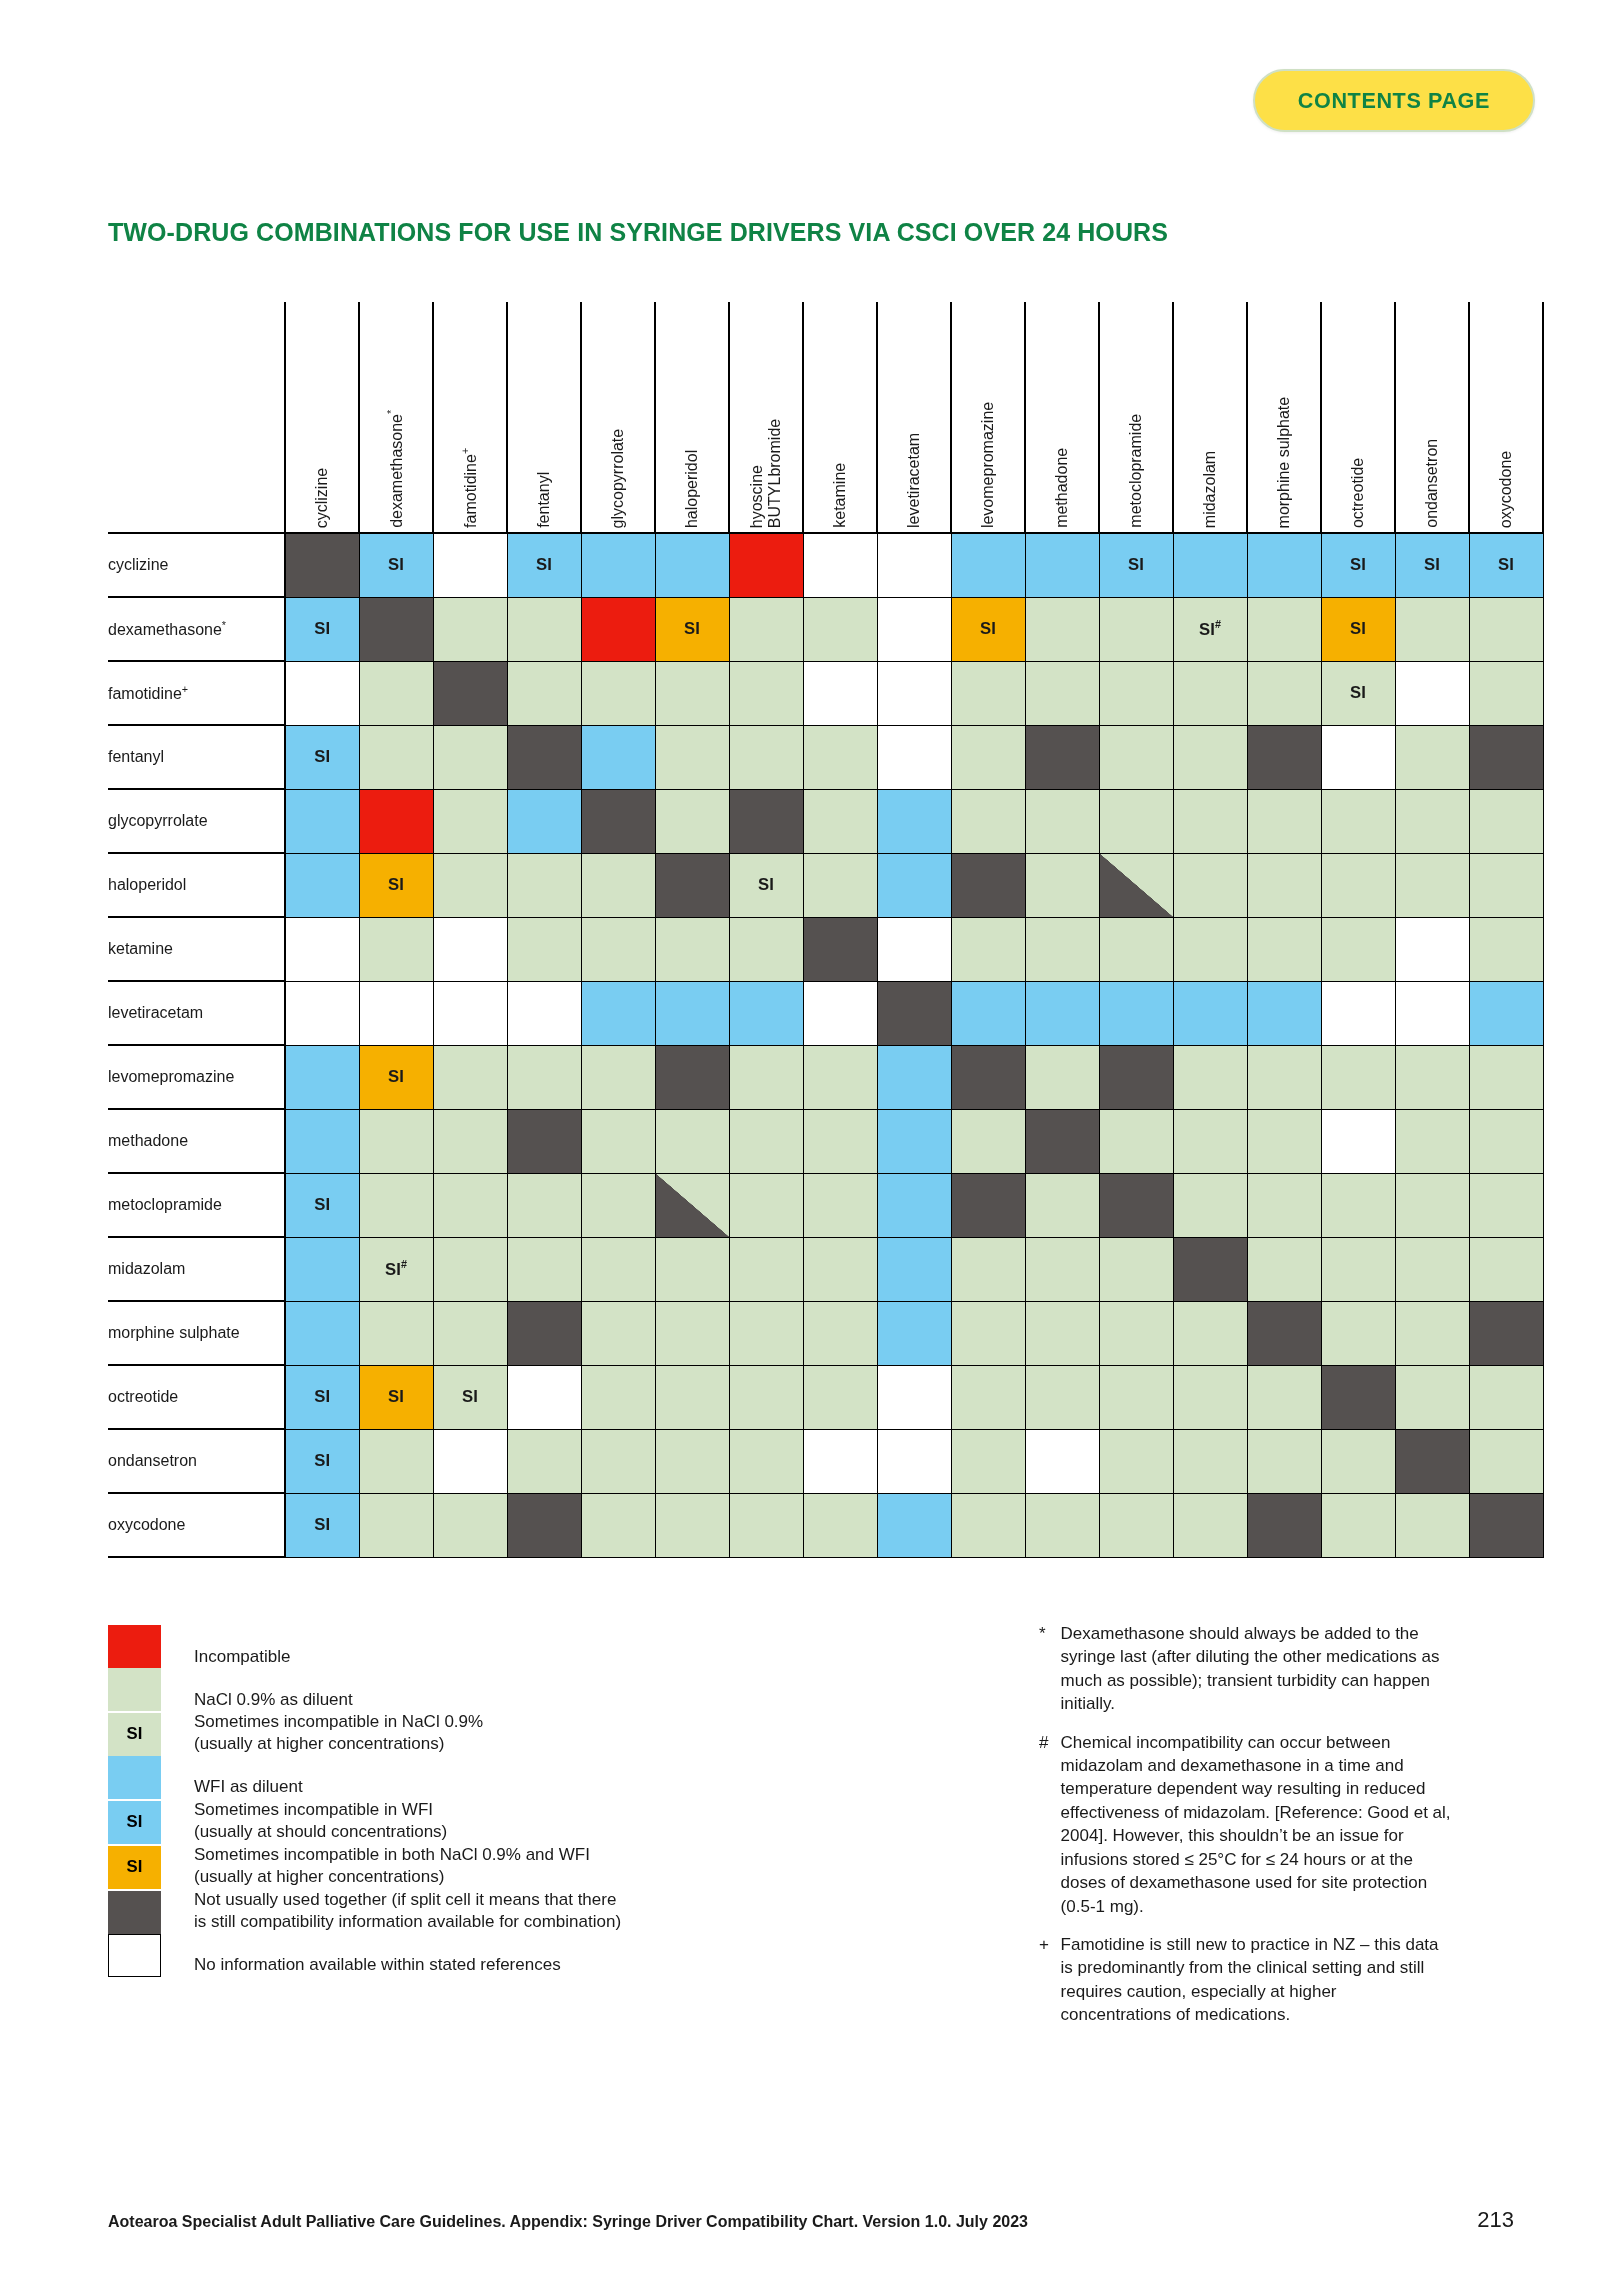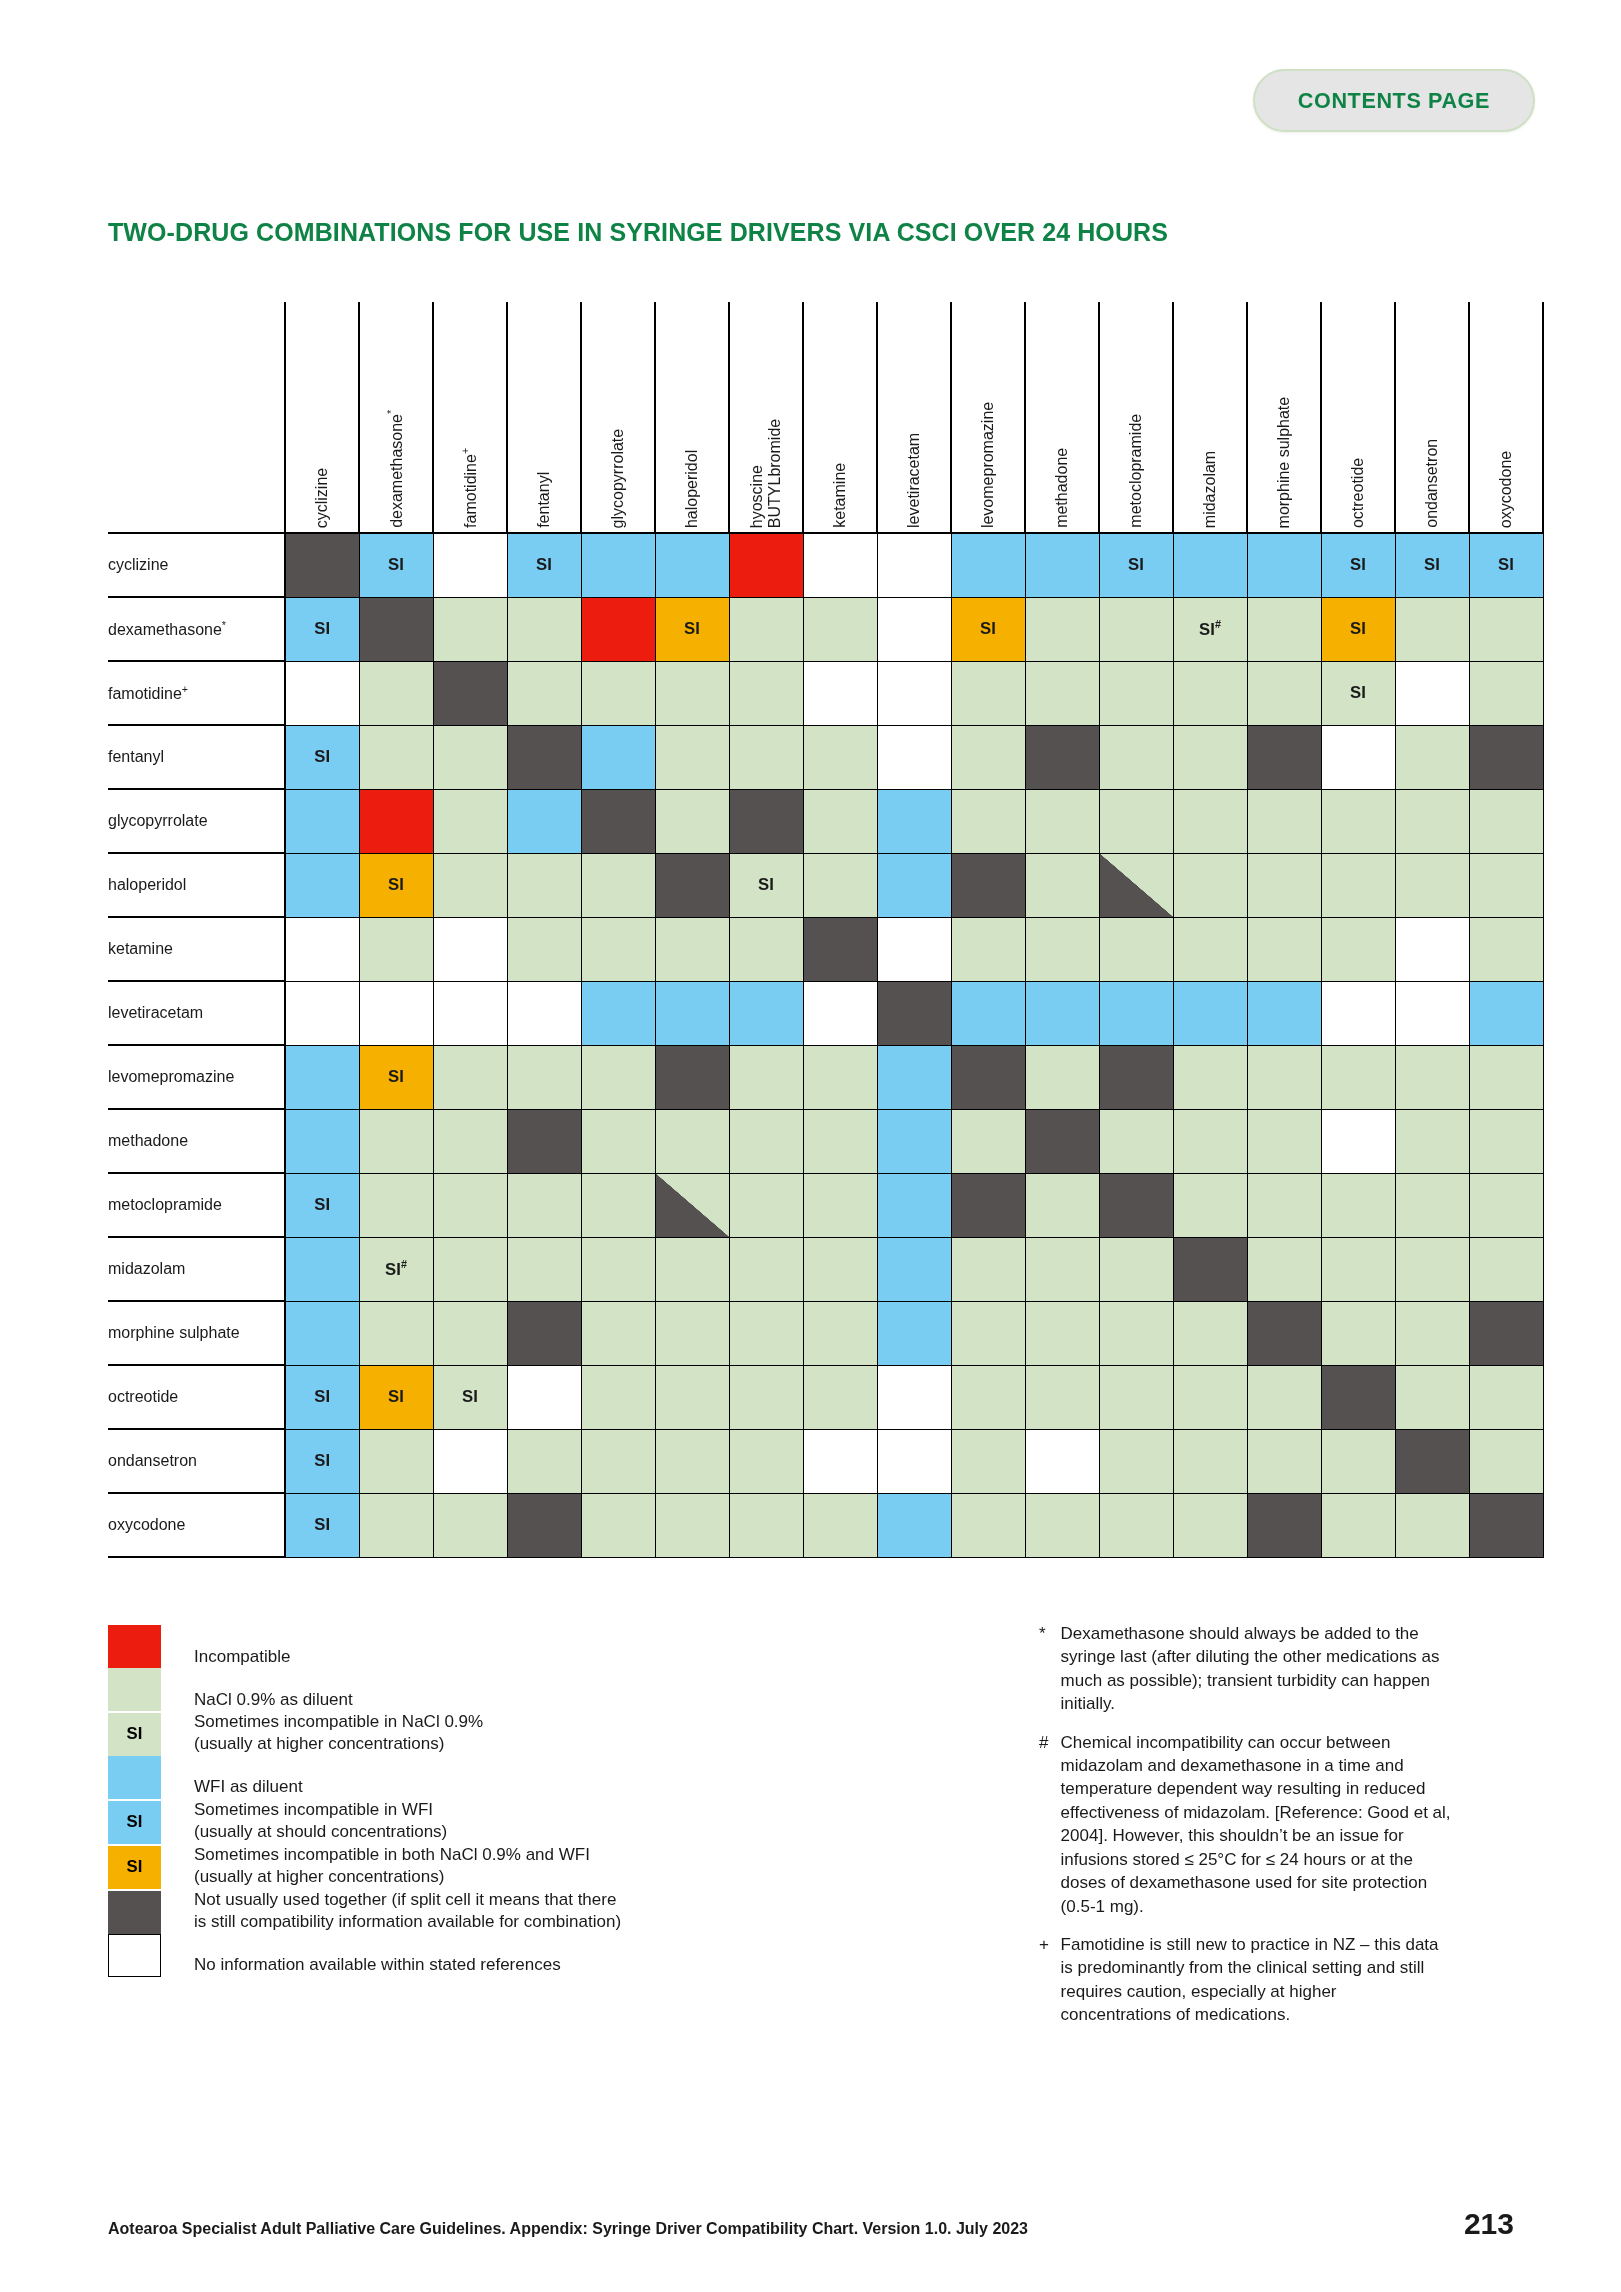--- a/index.html
+++ b/index.html
@@ -10,21 +10,21 @@
     color:#1a1a1a;
     position:relative;
     overflow:hidden;
   }
 
   
   #contents-btn {
     position:absolute; right:86px; top:69px;
     border:2px solid #cfe0c4;
     border-radius:33px;
-    background:#e5e5e5;
+    background:#fde047;
     padding:16.7px 43px;
     font-size:21.6px; font-weight:bold; letter-spacing:0.6px;
     color:#0f8345;
     box-shadow:0 1px 2.9px rgba(0,0,0,.07);
     white-space:nowrap;
   }
 
   
   #page-title {
     position:absolute; left:108px; top:218px;
@@ -110,21 +110,21 @@
   .fn { display:flex; margin-bottom:14.7px; font-size:17px; line-height:1.38; }
   .fn-mark { width:21.6px; min-width:21.6px; }
   .fn-body { flex:1; }
 
   
   #footer-line {
     position:absolute; left:108px; top:2207px; width:1406px;
     display:flex; justify-content:space-between; align-items:baseline;
   }
   #footer-text { font-size:16px; font-weight:bold; }
-  #footer-page { font-size:30px; font-weight:bold; }
+  #footer-page { font-size:22px; font-weight:normal; }
 </style>
 </head>
 <body>
 
 <div id="contents-btn">
   <span>CONTENTS PAGE</span>
 </div>
 
 <div id="page-title">TWO-DRUG COMBINATIONS FOR USE IN SYRINGE DRIVERS VIA CSCI OVER 24 HOURS</div>
 

